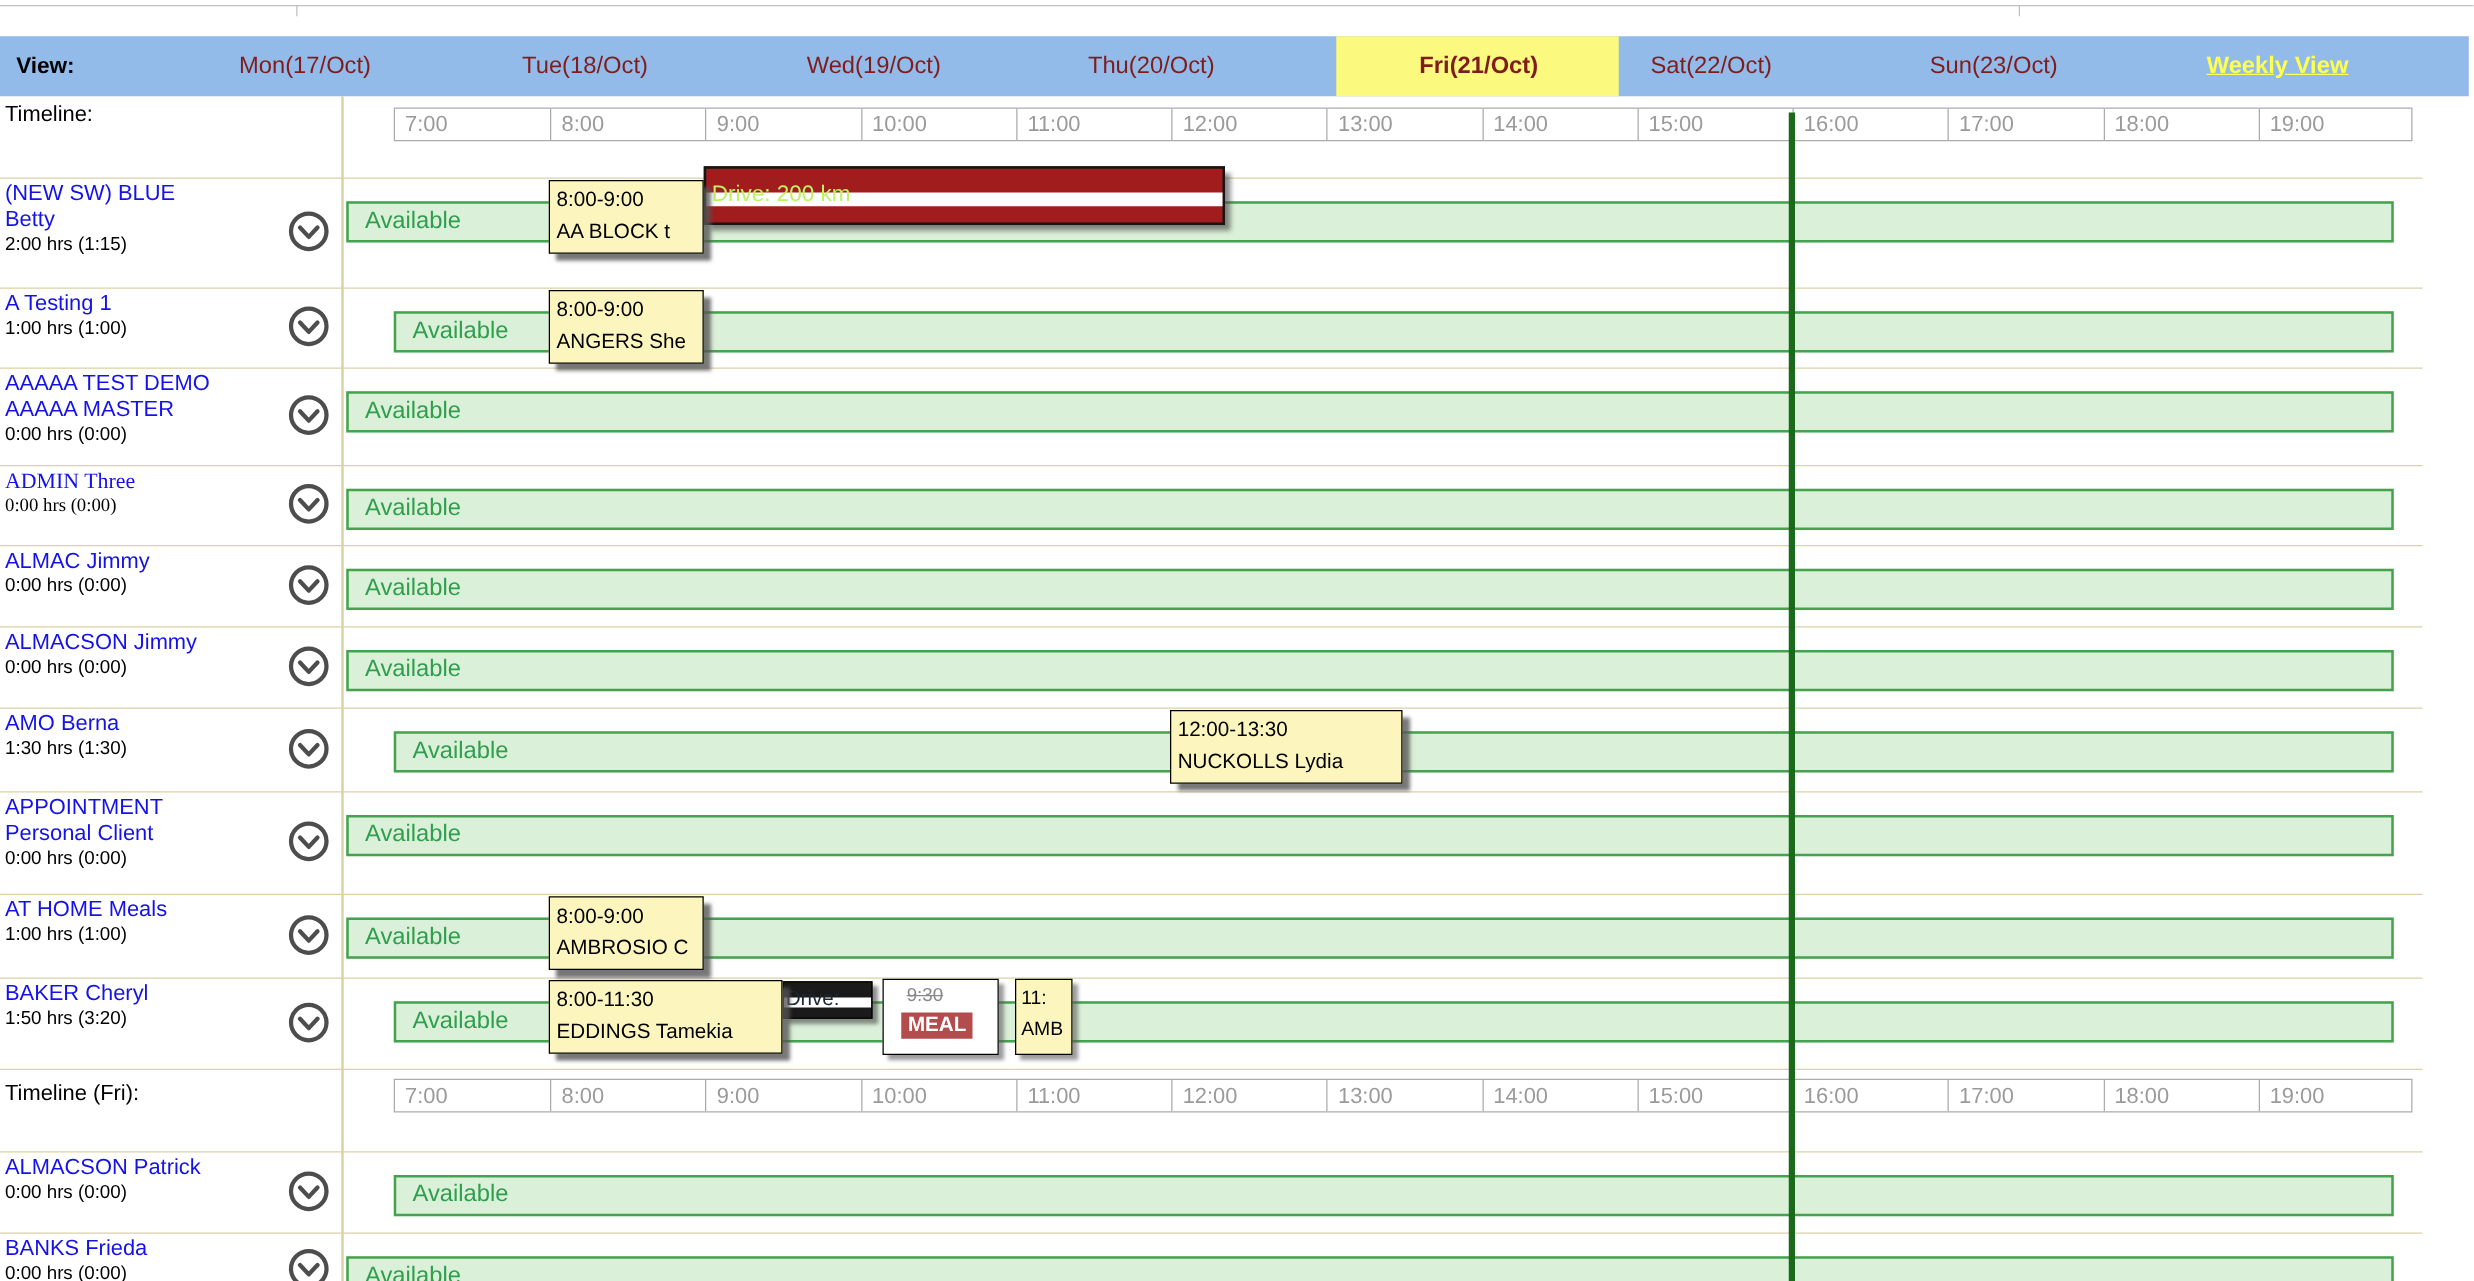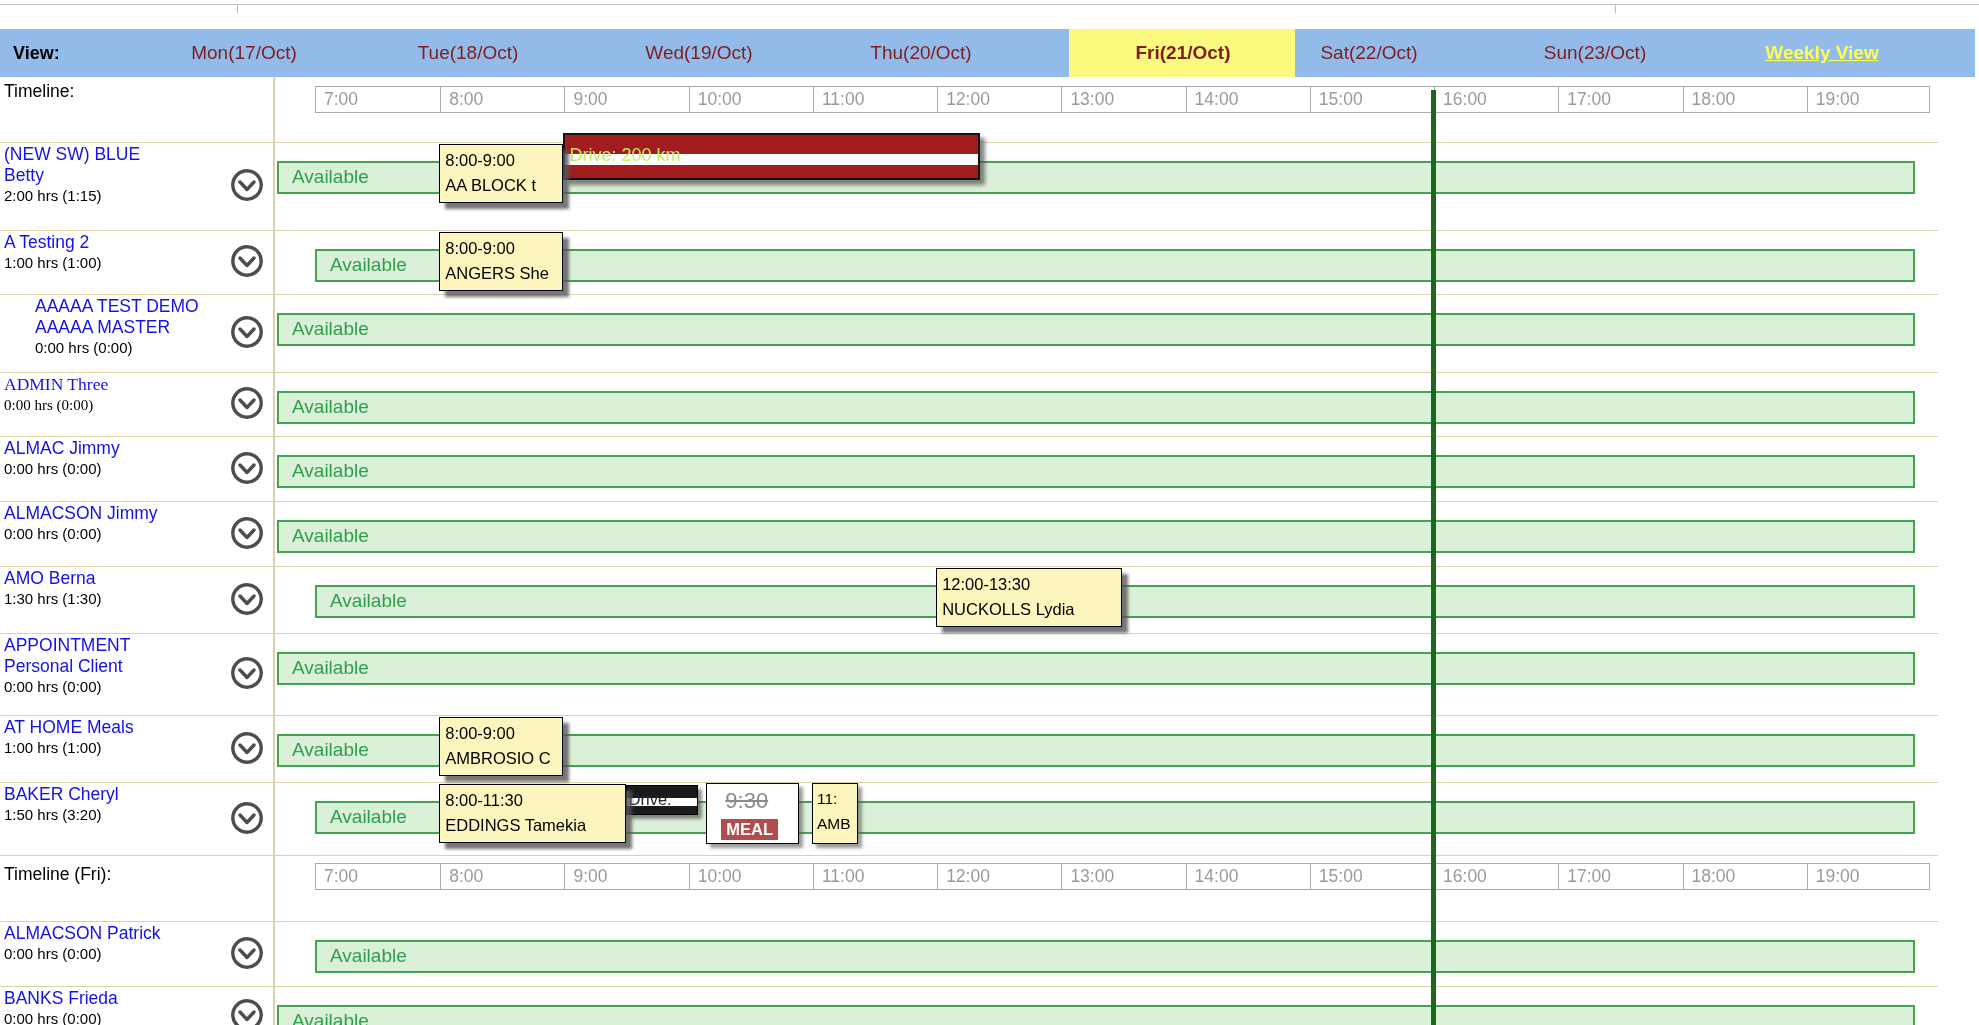--- a/index.html
+++ b/index.html
@@ -45,21 +45,21 @@
   .drive-red{position:absolute;height:47px;background:#A11D1D;border:2px solid #151515;
              box-shadow:5px 5px 4px rgba(70,70,70,.65);box-sizing:border-box;z-index:3;cursor:pointer;}
   .drive-red .stripe{position:absolute;left:0;top:19px;width:100%;height:11px;background:#fff;}
   .drive-red .dtext{position:absolute;left:4px;top:10px;font-size:18px;color:#bef264;z-index:2;white-space:nowrap;}
   .drive-black{position:absolute;height:30px;background:#1A1A1A;border:1px solid #000;
                box-shadow:4px 4px 3px rgba(70,70,70,.6);box-sizing:border-box;z-index:4;cursor:pointer;overflow:hidden;}
   .drive-black .stripe{position:absolute;left:0;top:12px;width:100%;height:8px;background:#fff;}
   .drive-black .dtext{position:absolute;left:2px;top:4px;font-size:16.5px;color:#1c2733;z-index:2;white-space:nowrap;}
   .meal-box{position:absolute;height:61px;background:#fff;border:1px solid #000;
             box-shadow:4px 4px 3px rgba(90,90,90,.6);box-sizing:border-box;z-index:4;cursor:pointer;}
-  .meal-time{display:block;margin:4px 0 0 18px;font-size:22px;color:#8a8a8a;text-decoration:line-through;}
+  .meal-time{display:block;margin:4px 0 0 18px;font-size:15px;color:#8a8a8a;text-decoration:line-through;}
   .meal-tag{display:inline-block;margin:5px 0 0 14px;padding:1px 5px;background:#B34D4D;color:#fff;
             font-weight:bold;font-size:16.5px;}
   .mini-box{position:absolute;height:61px;background:#FCF6BE;border:1px solid #000;
             box-shadow:4px 4px 3px rgba(90,90,90,.6);box-sizing:border-box;z-index:4;
             padding:3px 0 0 4px;cursor:pointer;}
   .mini-box .l1{font-size:15.5px;line-height:23px;}
   .mini-box .l2{font-size:15.5px;line-height:27px;}
   .current-line{position:absolute;left:1431px;top:90px;width:5px;height:935px;background:#1B691B;z-index:8;}
 </style>
 </head>
@@ -117,36 +117,36 @@
     <div class="tooltip" style="left: 439.23px; top: 144px; width: 124.23px;">
       <div class="l1">8:00-9:00</div>
       <div class="l2">AA BLOCK t</div>
     </div>
     <div class="drive-red" style="left: 563.46px; top: 133px; width: 416.17px;">
       <div class="stripe"></div>
       <div class="dtext">Drive: 200 km</div>
     </div>
     <div class="row-border" style="top: 230px;"></div>
     <div class="name-block" style="top: 232px;">
-      <div class="cg-name">A Testing 2</div>
+      <div class="cg-name">A Testing 1</div>
       <div class="cg-hrs">1:00 hrs (1:00)</div>
     </div>
     <div class="chev" style="top: 244px;"><svg width="34" height="34" viewBox="0 0 34 34">
         <circle cx="17" cy="17" r="14.2" fill="none" stroke="#4d4d4d" stroke-width="3.4"></circle>
         <polyline points="10,14 17,21.5 24,14" fill="none" stroke="#4d4d4d" stroke-width="3.4" stroke-linecap="round" stroke-linejoin="round"></polyline>
       </svg></div>
     <div class="avail" style="left: 315px; top: 249px; width: 1600px;">
       <span>Available</span>
     </div>
     <div class="tooltip" style="left: 439.23px; top: 232px; width: 124.23px;">
       <div class="l1">8:00-9:00</div>
       <div class="l2">ANGERS She</div>
     </div>
     <div class="row-border" style="top: 294px;"></div>
-    <div class="name-block" style="top: 296px; margin-left: 31px;">
+    <div class="name-block" style="top: 296px;">
       <div class="cg-name">AAAAA TEST DEMO AAAAA MASTER</div>
       <div class="cg-hrs">0:00 hrs (0:00)</div>
     </div>
     <div class="chev" style="top: 315px;"><svg width="34" height="34" viewBox="0 0 34 34">
         <circle cx="17" cy="17" r="14.2" fill="none" stroke="#4d4d4d" stroke-width="3.4"></circle>
         <polyline points="10,14 17,21.5 24,14" fill="none" stroke="#4d4d4d" stroke-width="3.4" stroke-linecap="round" stroke-linejoin="round"></polyline>
       </svg></div>
     <div class="avail" style="left: 277px; top: 313px; width: 1638px;">
       <span>Available</span>
     </div>

